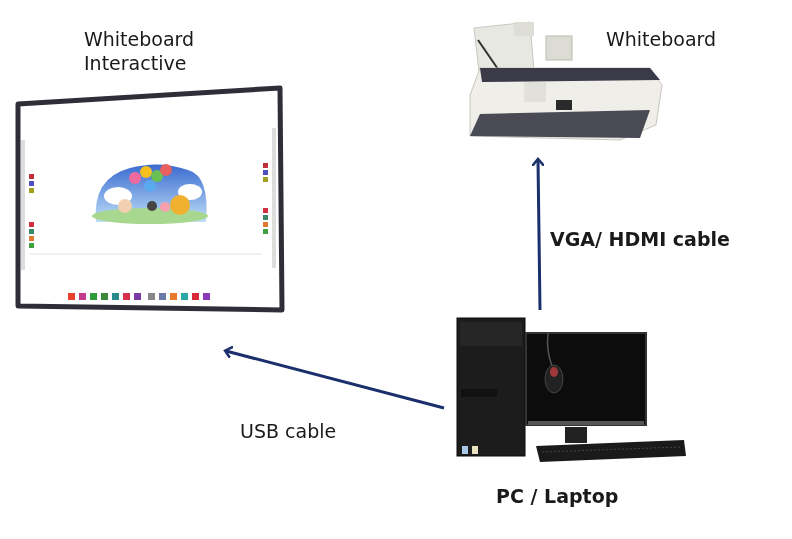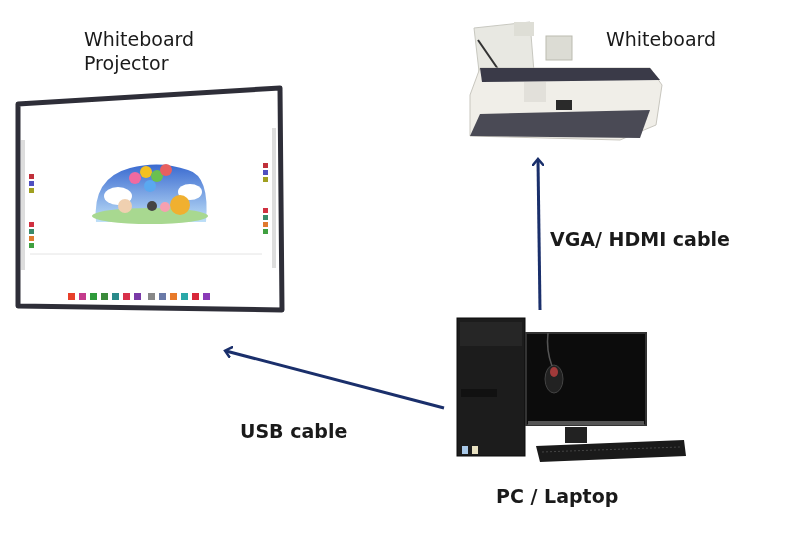--- a/index.html
+++ b/index.html
@@ -1,30 +1,30 @@
 <!DOCTYPE html>
 <html><head>
 <meta charset="utf-8">
 <style>
   html,body{margin:0;padding:0;background:#ffffff;}
   body{width:792px;height:539px;position:relative;overflow:hidden;font-family:"DejaVu Sans","Liberation Sans",sans-serif;}
   .label{position:absolute;color:#1a1a1a;font-size:19px;line-height:1.25;white-space:nowrap;}
   #lbl-wb{left:84px;top:28px;}
   #lbl-proj{left:606px;top:28px;}
   #lbl-vga{left:550px;top:228px;font-weight:bold;}
-  #lbl-usb{left:240px;top:420px;font-weight:bold;}
+  #lbl-usb{left:240px;top:420px;}
   #lbl-pc{left:496px;top:485px;font-weight:bold;}
   svg{position:absolute;left:0;top:0;}
 </style>
 </head>
 <body>
 
 <div class="label" id="lbl-wb">
   <div>Whiteboard</div>
-  <div>Projector</div>
+  <div>Interactive</div>
 </div>
 <div class="label" id="lbl-proj">Whiteboard</div>
 <div class="label" id="lbl-vga">VGA/ HDMI cable</div>
 <div class="label" id="lbl-usb">USB cable</div>
 <div class="label" id="lbl-pc">PC / Laptop</div>
 
 <svg width="792" height="539" viewBox="0 0 792 539">
   <defs>
     <marker id="arrowhead" markerWidth="12" markerHeight="12" refX="6" refY="6" orient="auto" markerUnits="userSpaceOnUse">
       <path d="M0,0 L7,6 L0,12" fill="none" stroke="#1a2f6b" stroke-width="2.5"></path>

